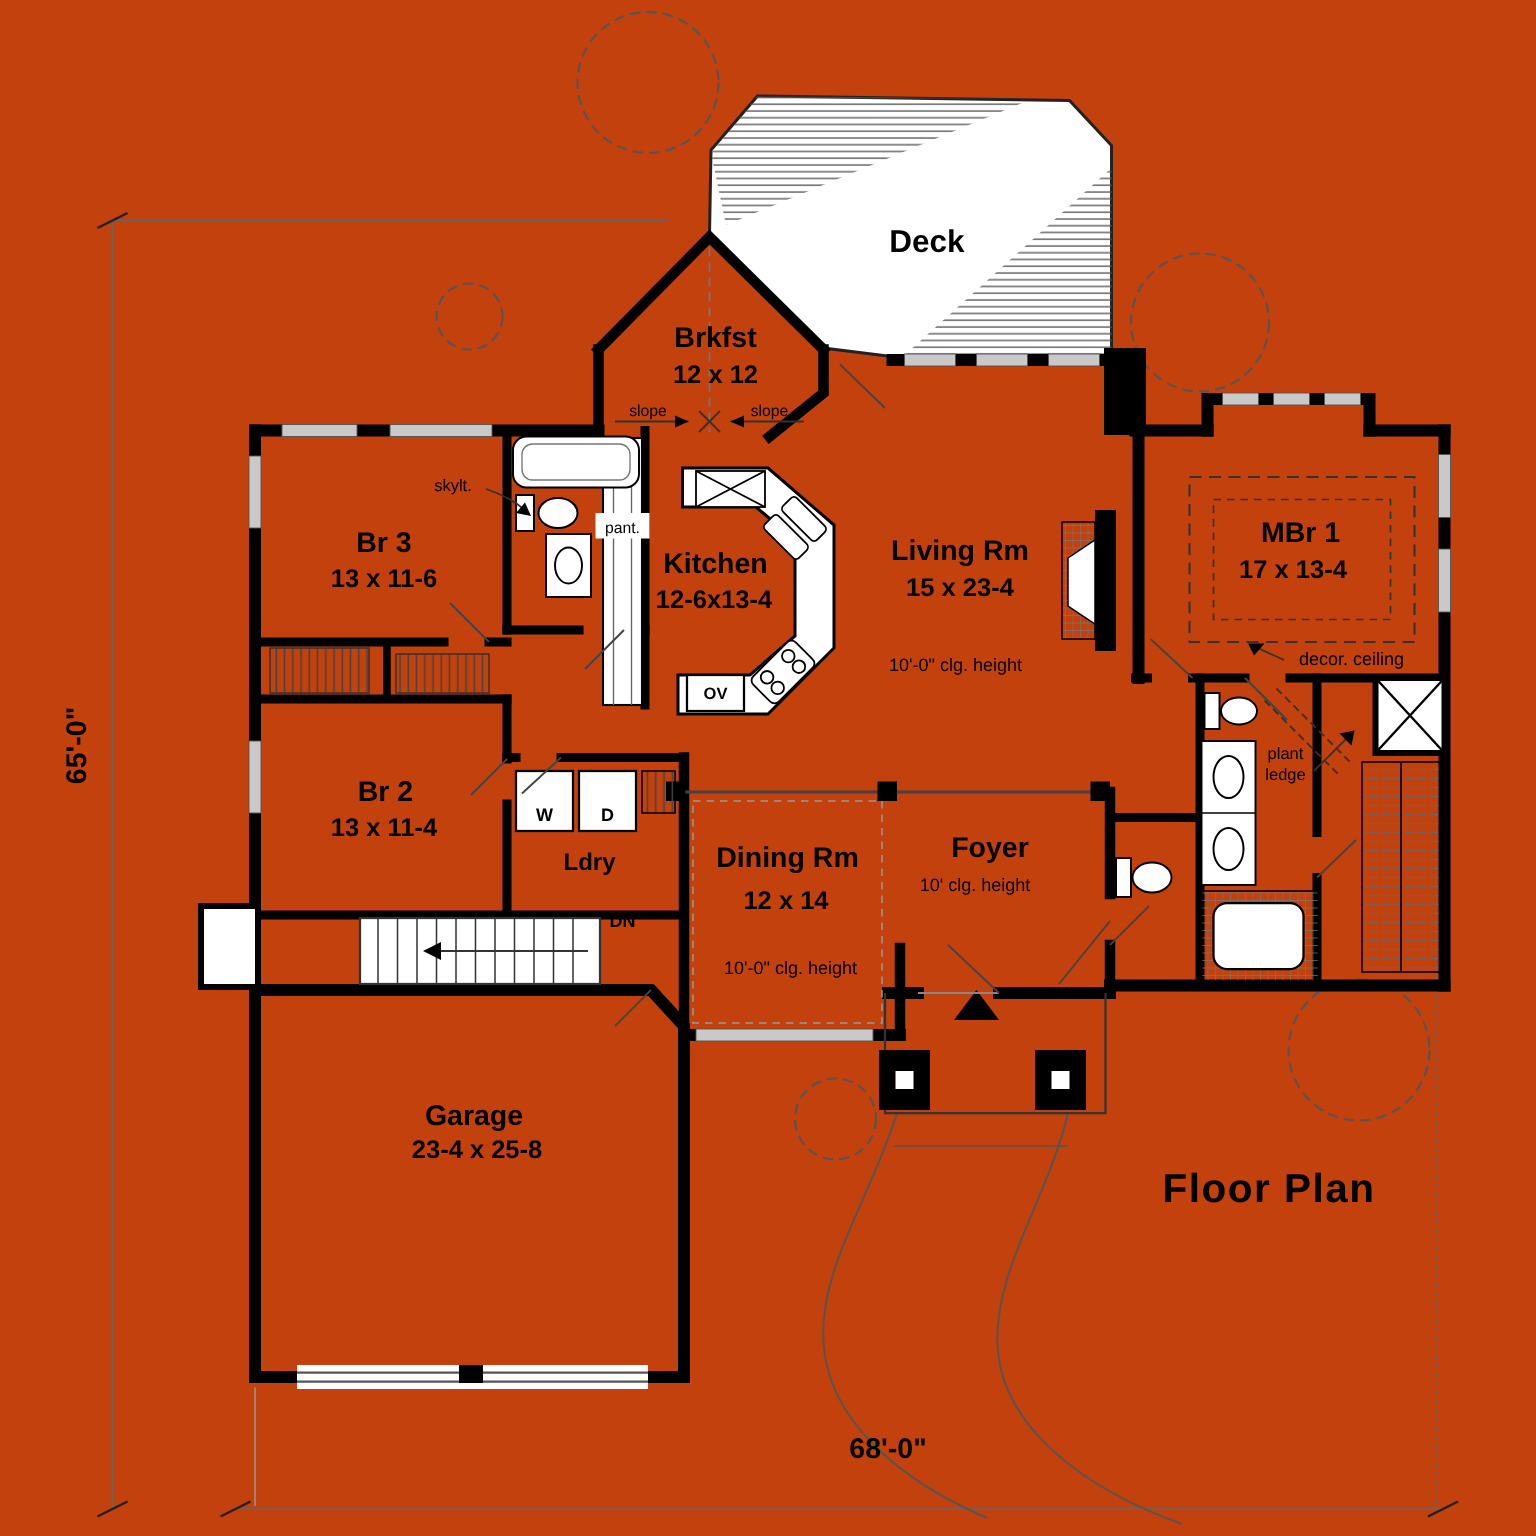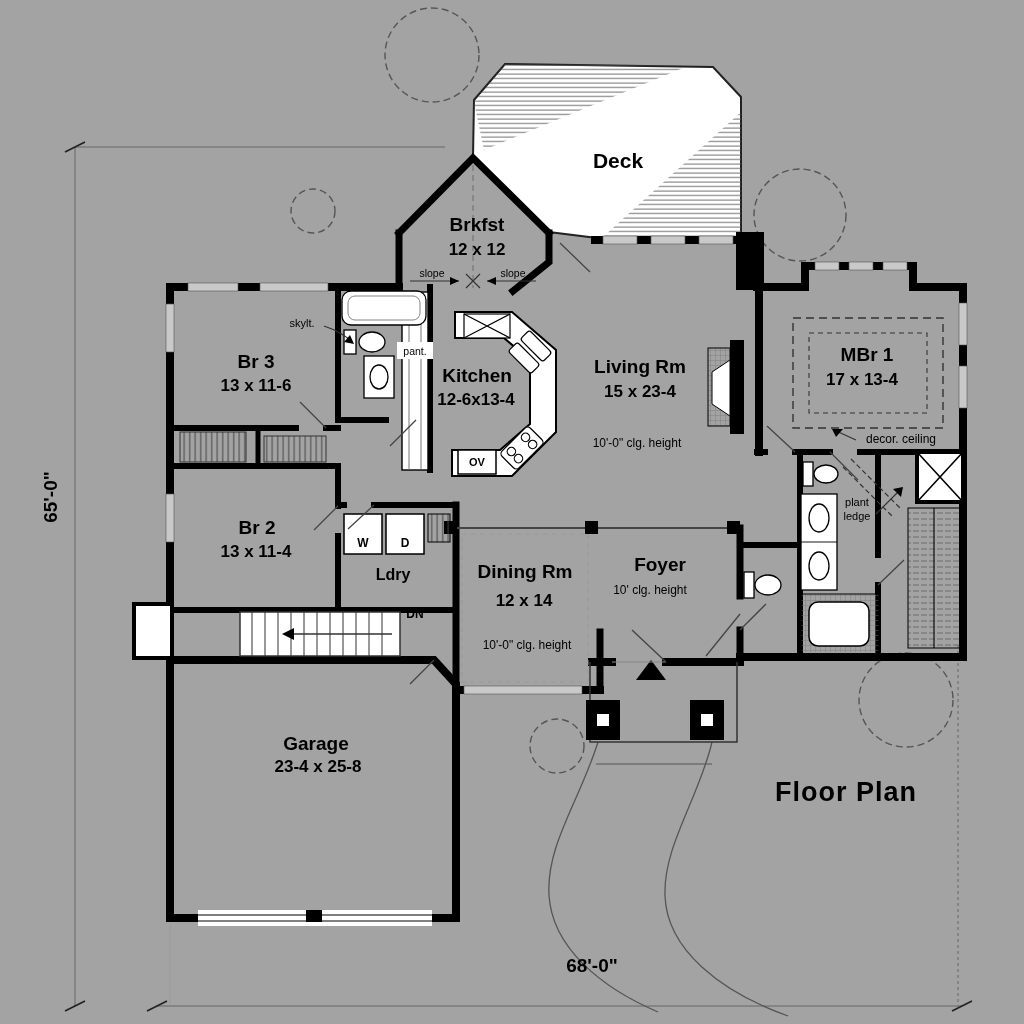--- a/index.html
+++ b/index.html
@@ -1,16 +1,16 @@
 <!DOCTYPE html>
 <html><head>
 <meta charset="utf-8">
 <style>
   html,body{margin:0;padding:0;background:#ffffff;}
-  .page{width:1024px;height:1024px;position:relative;background:#a3a3a3;overflow:hidden;}
+  .page{width:1024px;height:1024px;position:relative;background:#c2410c;overflow:hidden;}
   svg{display:block;}
   text{font-family:"Liberation Sans", sans-serif;fill:#000;}
   .room-name{font-size:19px;font-weight:700;}
   .room-size{font-size:17px;font-weight:700;}
   .note{font-size:12px;font-weight:400;}
   .tiny{font-size:10.5px;font-weight:400;}
   .small-bold{font-size:12px;font-weight:700;}
   .deck-name{font-size:21px;font-weight:700;}
   .plan-title{font-size:27px;font-weight:700;letter-spacing:1px;}
   .dim-text{font-size:19px;font-weight:600;}

